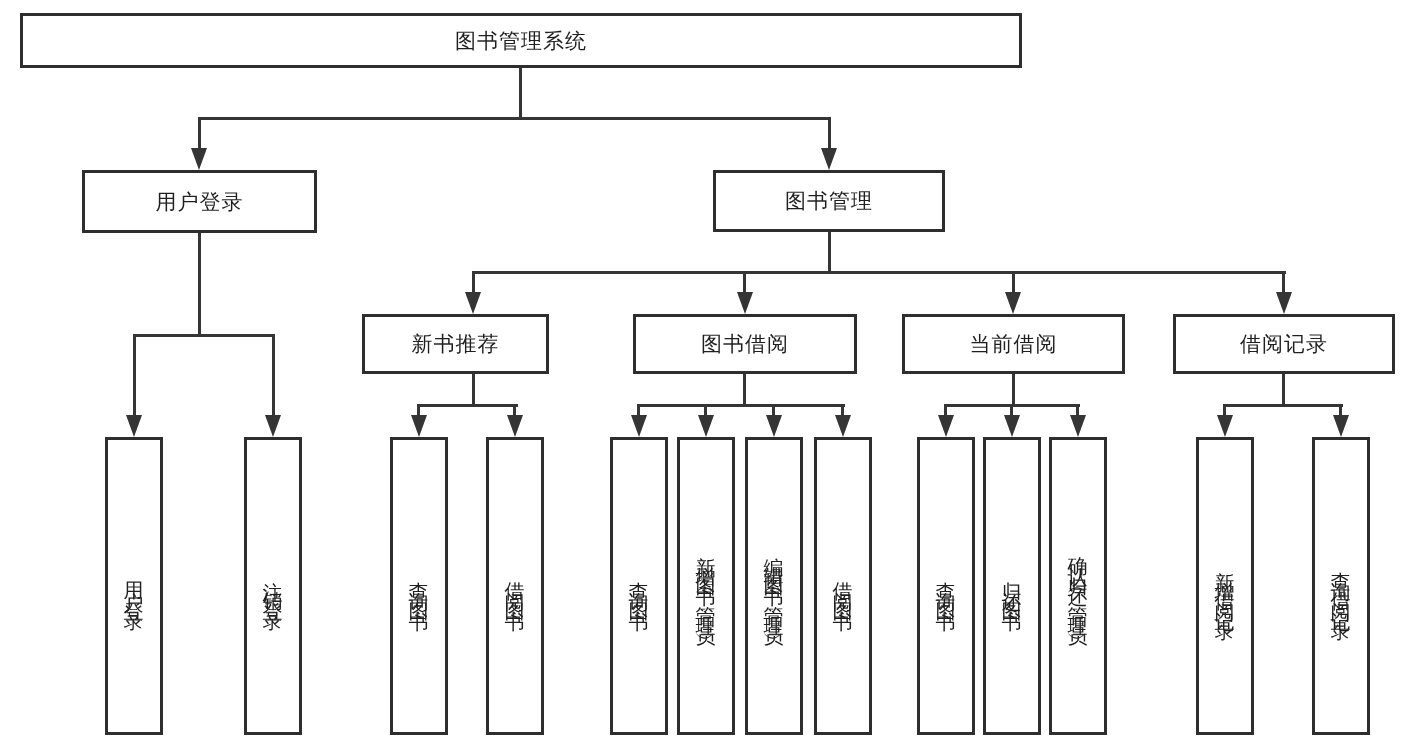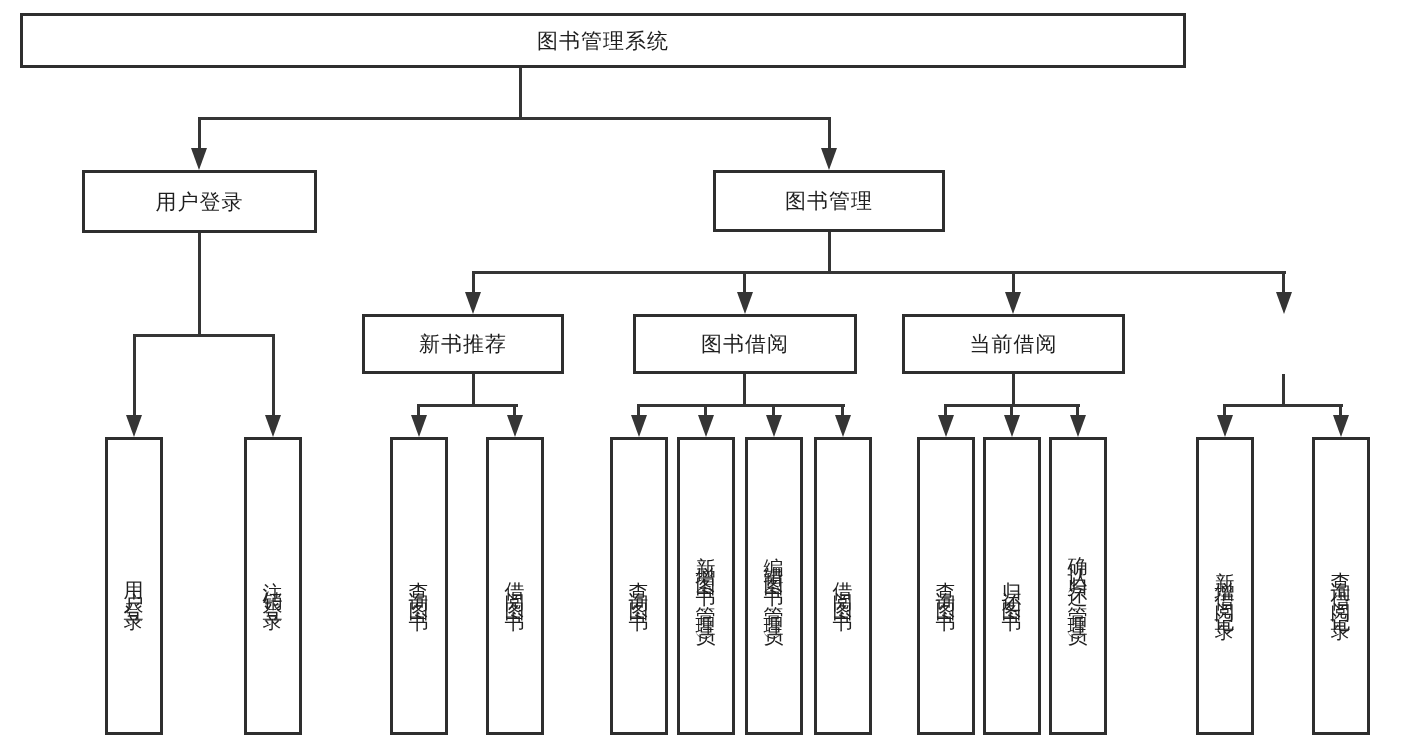--- a/index.html
+++ b/index.html
@@ -26,21 +26,21 @@
   .watermark{
     position:absolute;left:1186px;top:711px;font-size:19px;color:#ababab;
     white-space:nowrap;letter-spacing:0.5px;
   }
 </style>
 </head>
 <body>
 
 <div class="canvas">
 
-  <div class="box hbox" style="left:20px;top:13px;width:1166px;height:55px;">
+  <div class="box hbox" style="left:20px;top:13px;width:1002px;height:55px;">
     <span>图书管理系统</span>
   </div>
 
   <div class="vline" style="left:519px;top:68px;height:50px;"></div>
   <div class="hline" style="left:198px;top:117px;width:633px;"></div>
   <div class="vline" style="left:198px;top:117px;height:31px;"></div>
   <div class="arrow" style="left:191px;top:148px;"></div>
   <div class="vline" style="left:828px;top:117px;height:31px;"></div>
   <div class="arrow" style="left:821px;top:148px;"></div>
 
@@ -62,28 +62,31 @@
   <div class="hline" style="left:472px;top:271px;width:814px;"></div>
   <div class="vline" style="left:472px;top:271px;height:21px;"></div>
   <div class="arrow" style="left:465px;top:292px;"></div>
   <div class="vline" style="left:743px;top:271px;height:21px;"></div>
   <div class="arrow" style="left:737px;top:292px;"></div>
   <div class="vline" style="left:1012px;top:271px;height:21px;"></div>
   <div class="arrow" style="left:1005px;top:292px;"></div>
   <div class="vline" style="left:1282px;top:271px;height:21px;"></div>
   <div class="arrow" style="left:1276px;top:292px;"></div>
 
-  <div class="box hbox" style="left:362px;top:314px;width:202px;height:60px;">
+  <div class="box hbox" style="left:362px;top:314px;width:187px;height:60px;">
     <span>新书推荐</span>
   </div>
   <div class="box hbox" style="left:902px;top:314px;width:223px;height:60px;">
     <span>当前借阅</span>
   </div>
   <div class="box hbox" style="left:633px;top:314px;width:224px;height:60px;">
     <span>图书借阅</span>
+  </div>
+  <div class="box hbox" style="left:1173px;top:314px;width:222px;height:60px;">
+    <span>借阅记录</span>
   </div>
 
   <div class="vline" style="left:472px;top:374px;height:33px;"></div>
   <div class="hline" style="left:418px;top:404px;width:100px;"></div>
   <div class="vline" style="left:417px;top:404px;height:11px;"></div>
   <div class="arrow" style="left:411px;top:415px;"></div>
   <div class="vline" style="left:513px;top:404px;height:11px;"></div>
   <div class="arrow" style="left:507px;top:415px;"></div>
 
   <div class="vline" style="left:743px;top:374px;height:33px;"></div>

